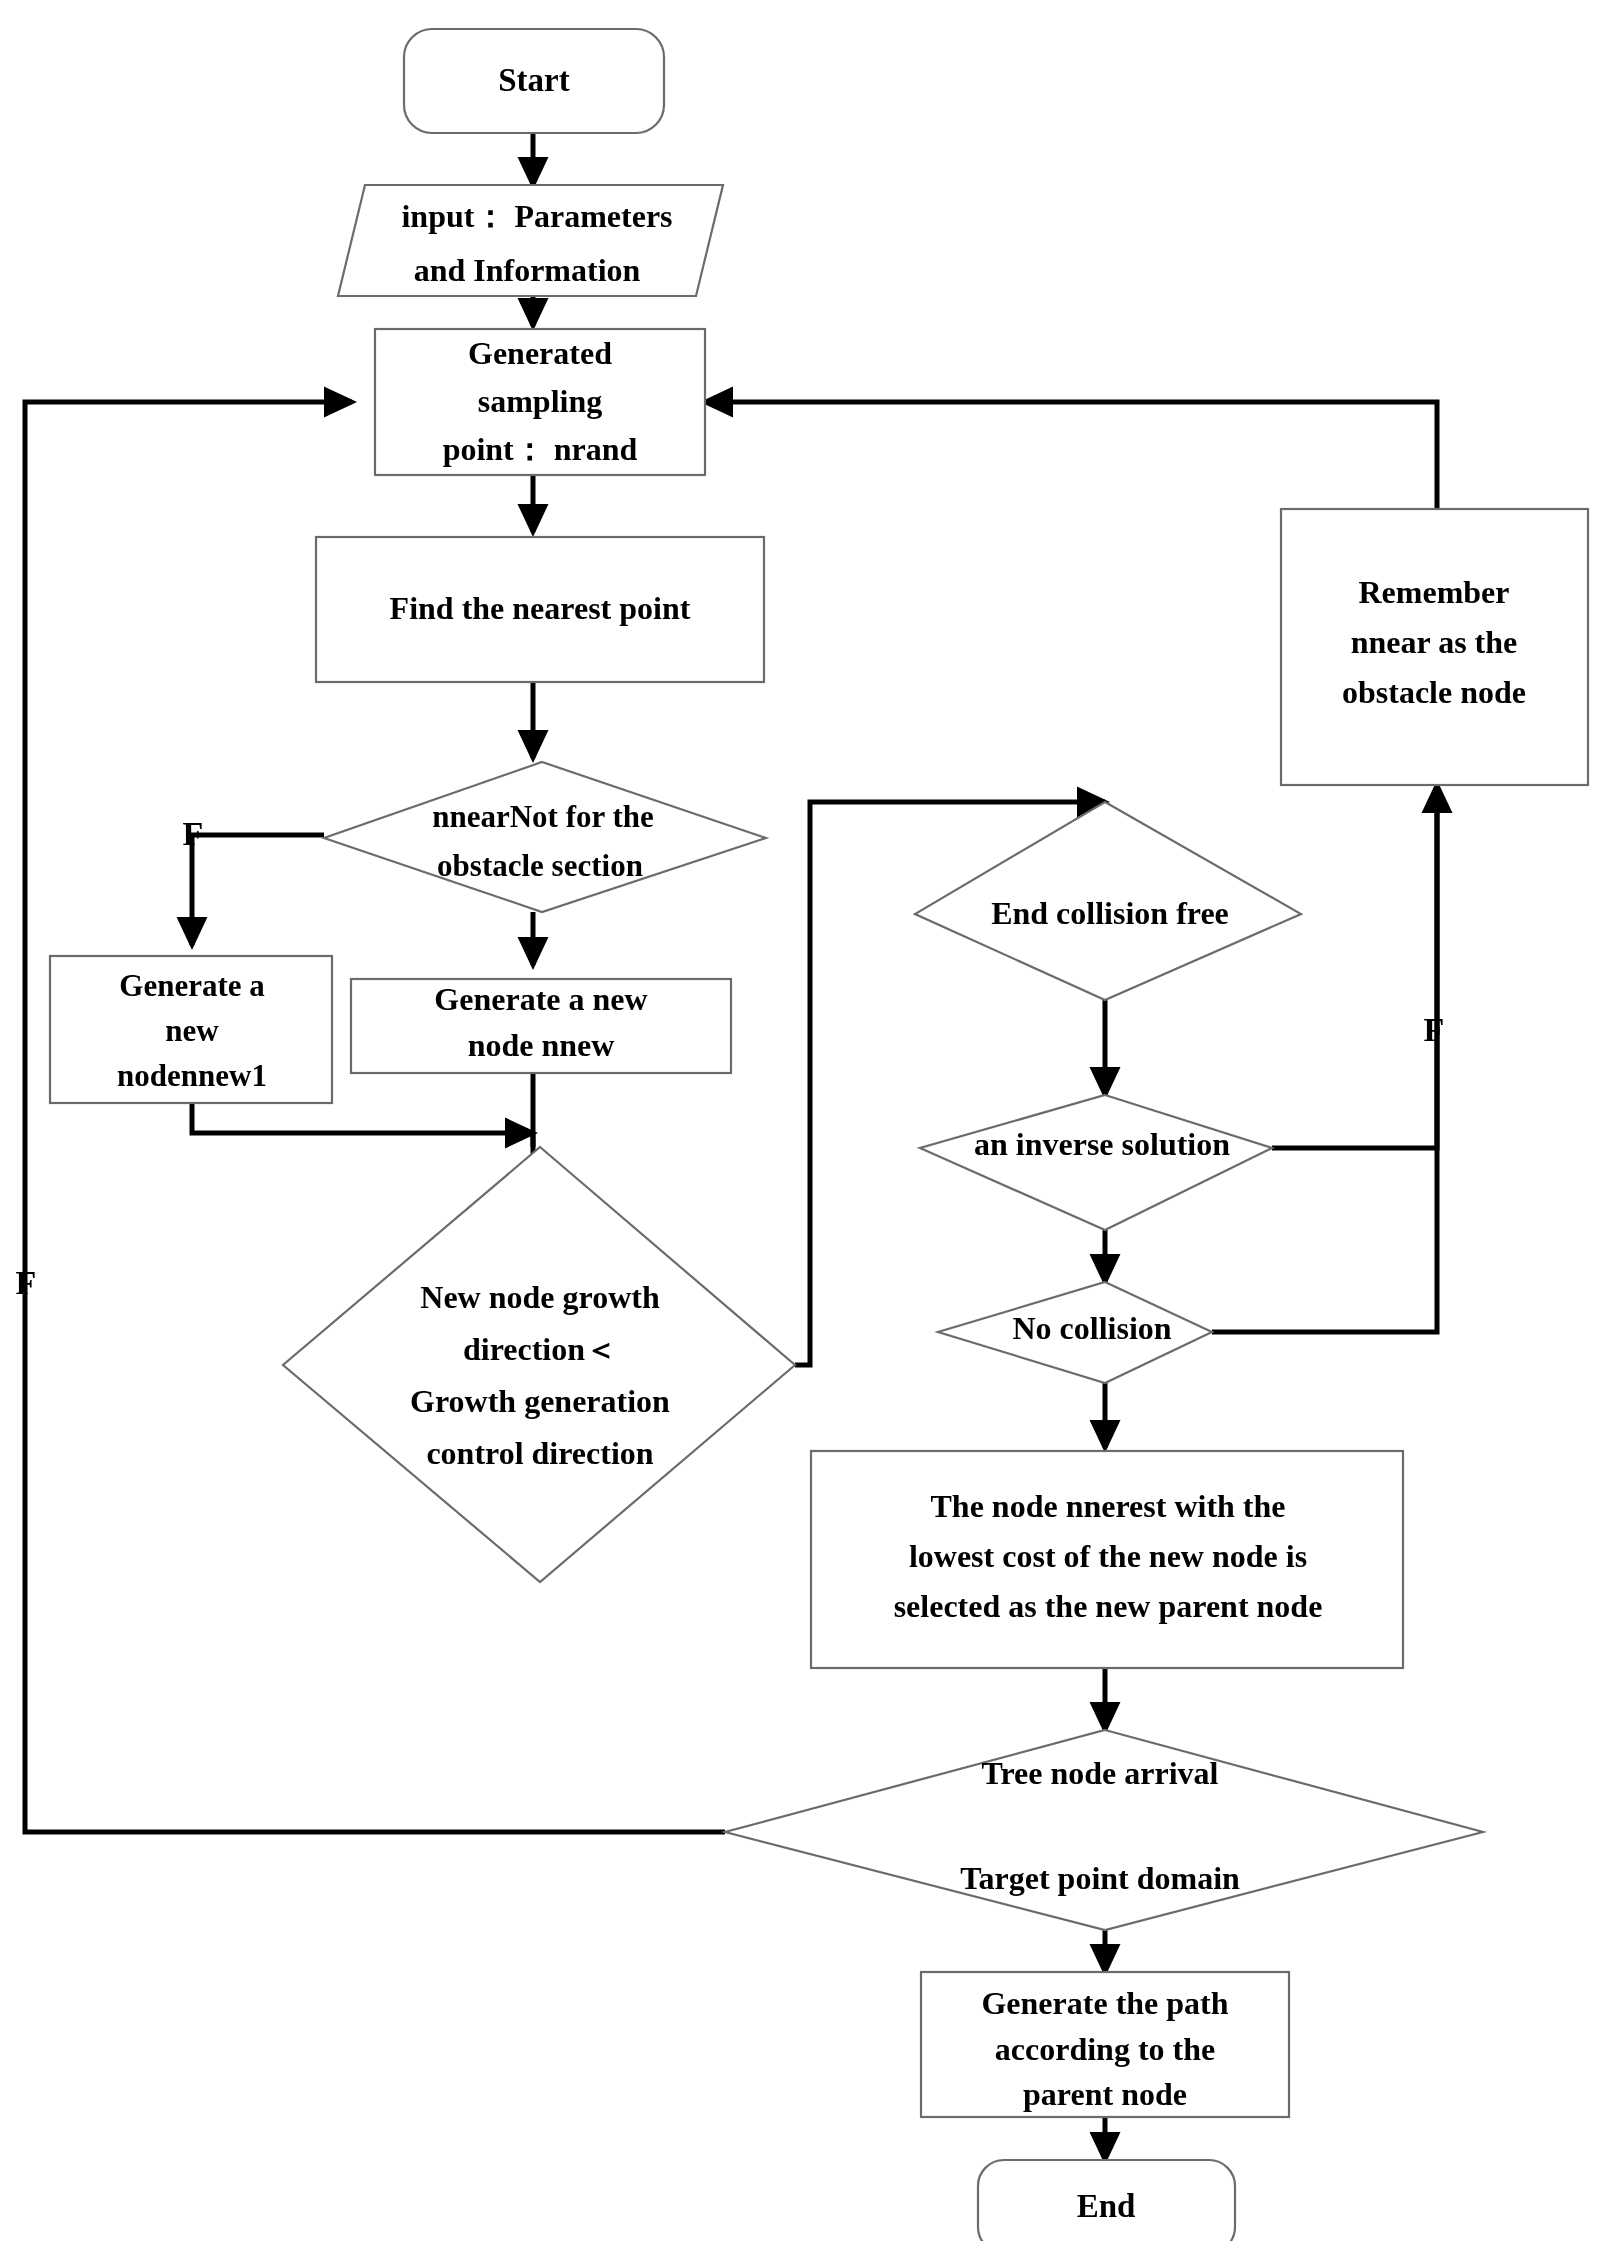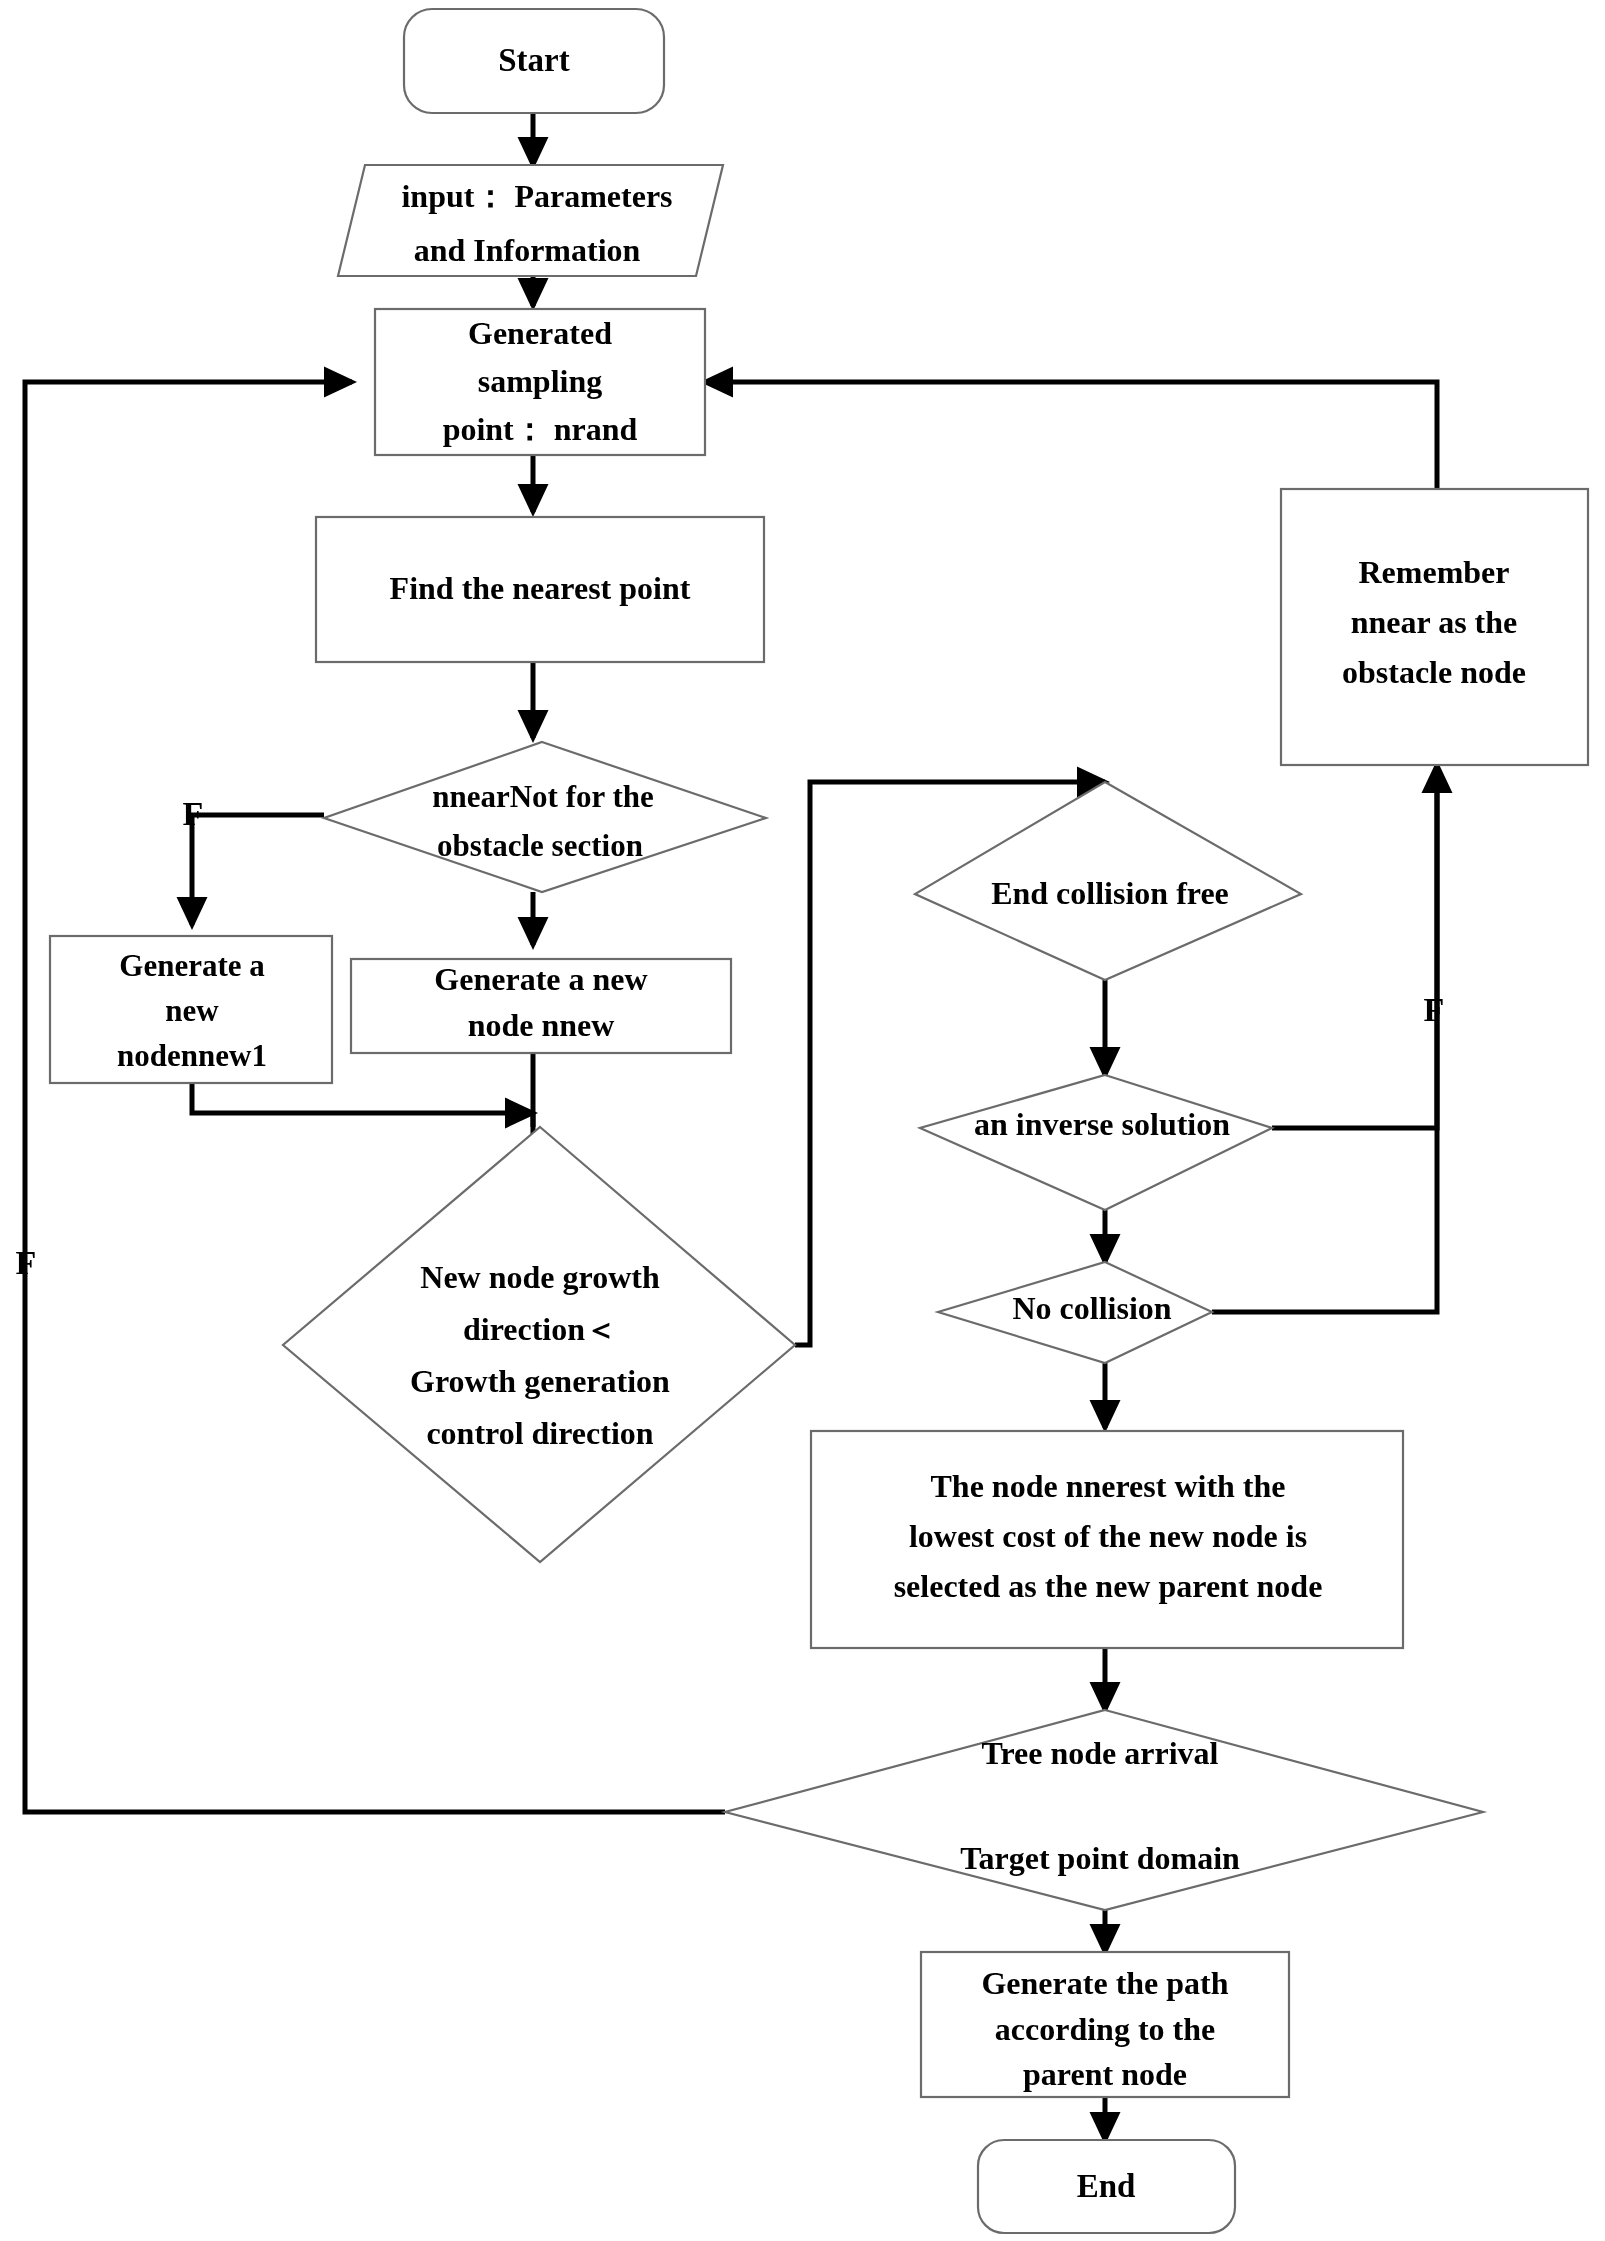--- a/index.html
+++ b/index.html
@@ -11,20 +11,21 @@
   body {
     width: 1605px;
     height: 2241px;
     font-family: "Liberation Serif", "DejaVu Serif", serif;
     overflow: hidden;
   }
   #flowchart-root {
     position: relative;
     width: 1605px;
     height: 2014px;
+    margin-top: 20px;
   }
   svg#flow-svg {
     display: block;
     width: 1605px;
     height: 2241px;
   }
   .shape-outline {
     fill: #ffffff;
     stroke: #6b6b6b;
     stroke-width: 2.2;

